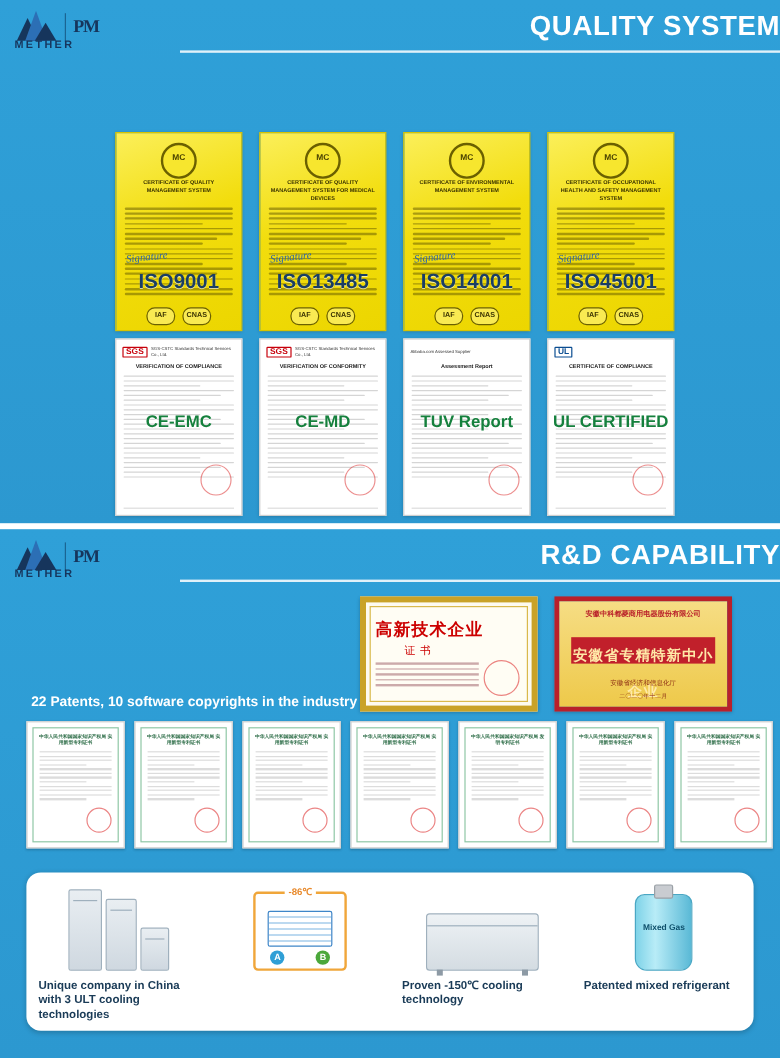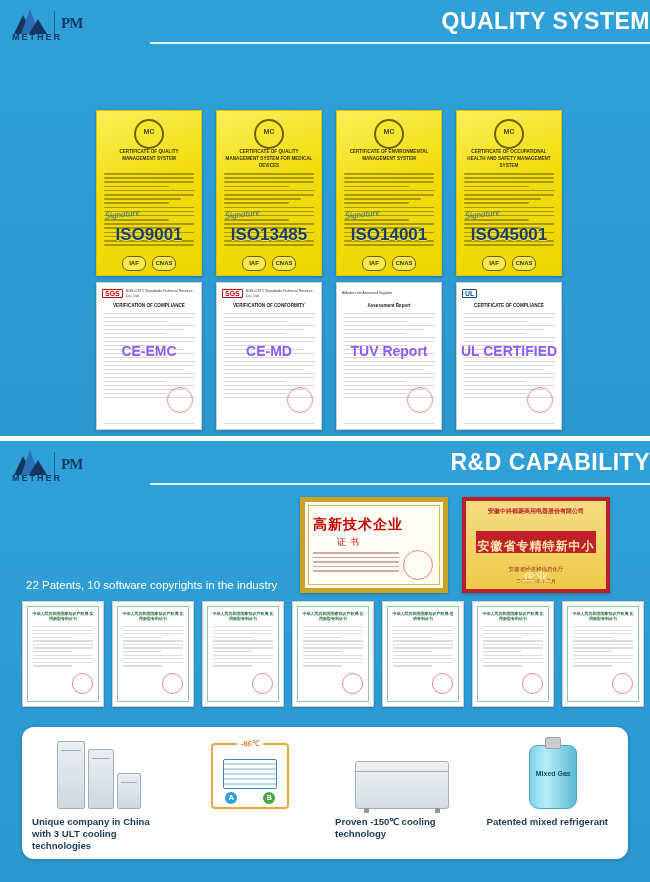--- a/index.html
+++ b/index.html
@@ -287,21 +287,21 @@
     height: 1.4px;
     background: #ddd;
   }
   .wcert-label {
     position: absolute;
     left: 0; right: 0;
     top: 60px;
     text-align: center;
     font-size: 14px;
     font-weight: bold;
-    color: #8b5cf6;
+    color: #15803d;
     text-shadow: 0 1px 1px rgba(255,255,255,.9);
   }
 
   
   .gov-row {
     position: absolute;
     top: 56px;
     left: 300px;
     display: flex;
     gap: 14px;
@@ -394,21 +394,21 @@
     text-align: center;
     font-size: 5px;
     color: #8a2a12;
   }
 
   .patent-note {
     position: absolute;
     top: 138px;
     left: 26px;
     font-size: 11.5px;
-    font-weight: normal;
+    font-weight: bold;
     color: #ffffff;
   }
   .patent-row {
     position: absolute;
     top: 160px;
     left: 22px;
     display: flex;
     gap: 8px;
   }
   .pcert {

